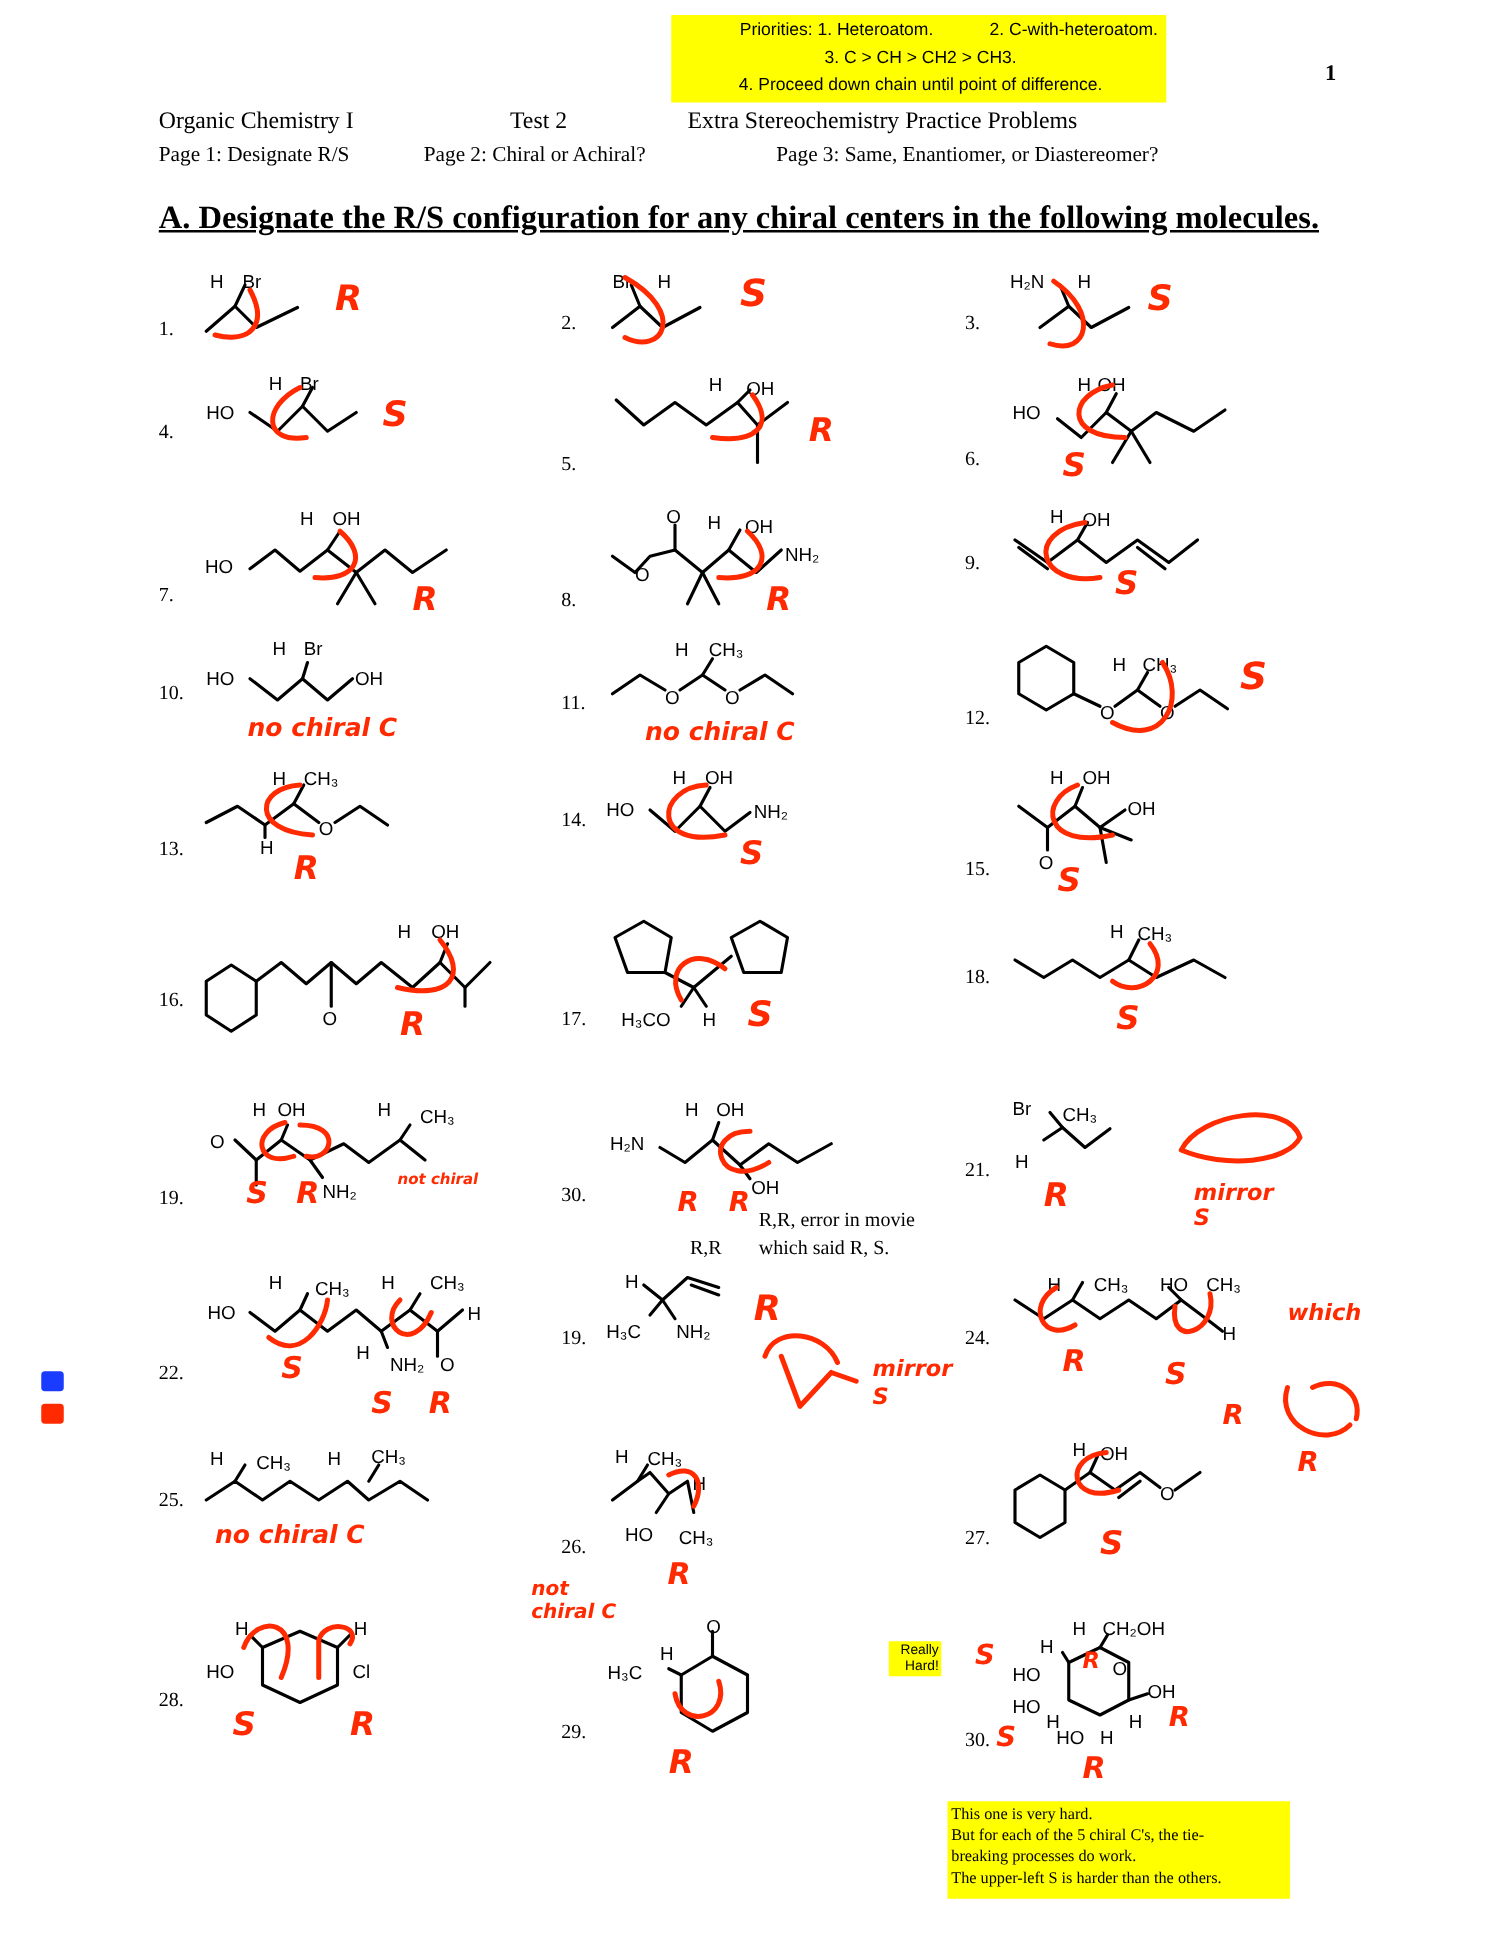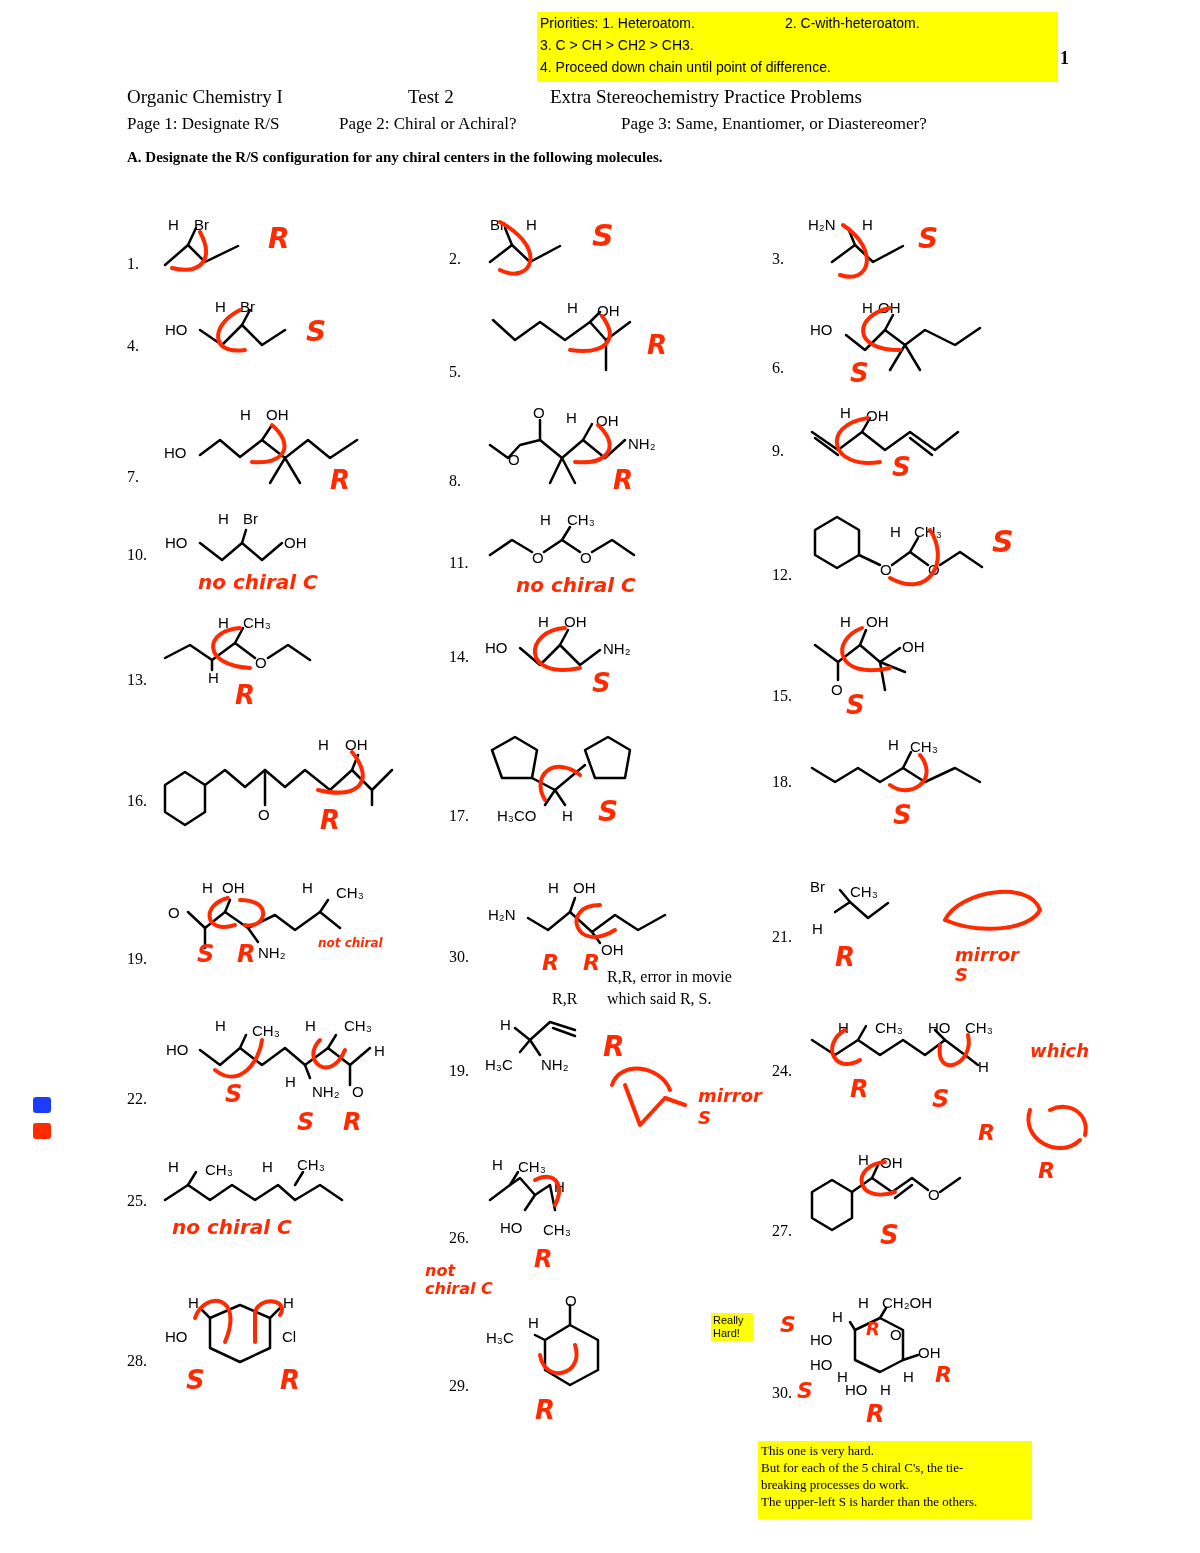--- a/index.html
+++ b/index.html
@@ -1,27 +1,27 @@
 <!DOCTYPE html>
 <html><head>
 <meta charset="utf-8">
 <style>
   html,body{margin:0;padding:0;background:#fff;}
   body{width:1200px;height:1553px;position:relative;overflow:hidden;font-family:"Liberation Serif","DejaVu Serif",serif;color:#000;}
   .abs{position:absolute;}
-  .prio{left:537px;top:12px;width:521px;height:70px;background:#ffff00;font-family:"Liberation Sans","DejaVu Sans",sans-serif;font-size:14px;line-height:22px;padding:0 0 0 3px;box-sizing:border-box;}
+  .prio{left:537px;top:12px;width:396px;height:70px;background:#ffff00;font-family:"Liberation Sans","DejaVu Sans",sans-serif;font-size:14px;line-height:22px;padding:0 0 0 3px;box-sizing:border-box;text-align:center;}
   .prio .l1 span{display:inline-block;}
   .pagenum{left:1060px;top:48px;font-size:18px;font-weight:bold;}
   .hdr{font-size:19px;}
   .sub{font-size:17px;}
-  .secA{left:127px;top:149px;font-size:15px;font-weight:bold;}
+  .secA{left:127px;top:159px;font-size:26px;font-weight:bold;text-decoration:underline;}
   .num{font-size:16px;}
   .ans{color:#ff2a00;font-family:"DejaVu Sans","Liberation Sans",sans-serif;font-weight:bold;font-style:italic;}
   .note{font-size:16px;}
-  .hard{left:711px;top:1313px;background:#ffff00;font-family:"Liberation Sans",sans-serif;font-size:11px;line-height:13px;padding:1px 2px;}
+  .hard{left:711px;top:1313px;background:#ffff00;font-family:"Liberation Sans",sans-serif;font-size:11px;line-height:13px;padding:1px 2px;text-align:right;}
   .hardnote{left:758px;top:1441px;width:274px;height:78px;background:#ffff00;font-size:13px;line-height:17px;padding:1px 3px;box-sizing:border-box;}
   svg text{font-family:"Liberation Sans","DejaVu Sans",sans-serif;}
   .mol text{font-size:15px;fill:#000;}
   .bond{stroke:#000;stroke-width:2.5;fill:none;stroke-linecap:round;stroke-linejoin:round;}
   .arrow{stroke:#ff2a00;stroke-width:4;fill:none;stroke-linecap:round;}
   .bluemark{left:33px;top:1097px;width:18px;height:16px;background:#1a3cff;border-radius:3px;}
   .redmark{left:33px;top:1123px;width:18px;height:16px;background:#ff2a00;border-radius:3px;}
 </style>
 </head>
 <body>

